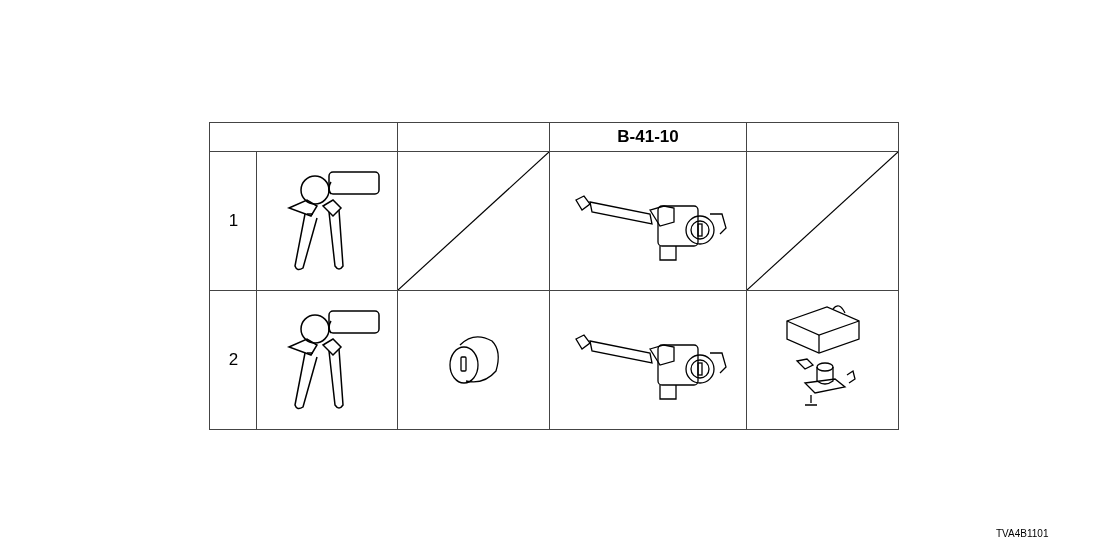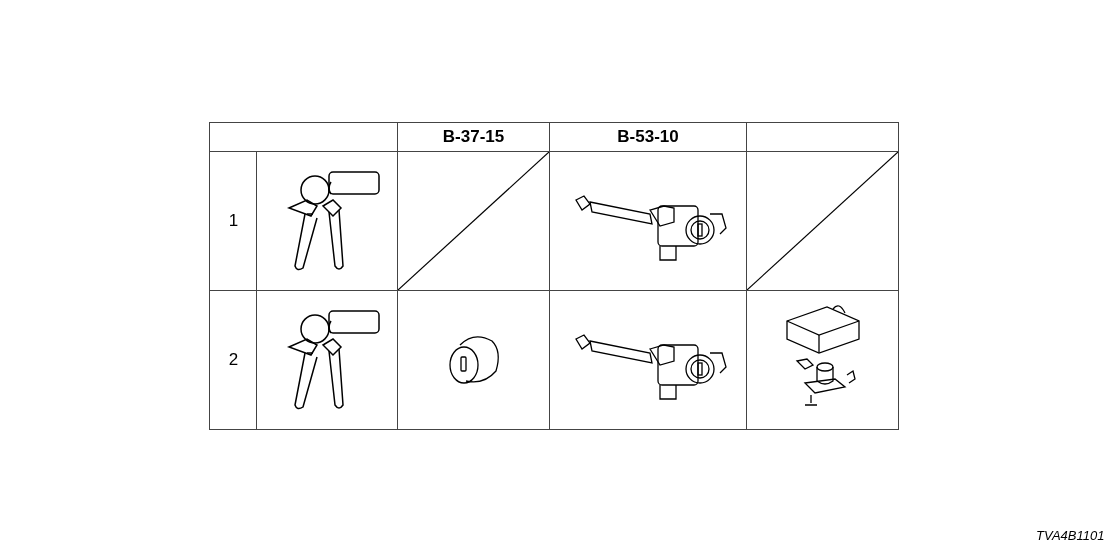--- a/index.html
+++ b/index.html
@@ -4,36 +4,35 @@
 <style>
   html, body { margin:0; padding:0; background:#fff; }
   body { width:1108px; height:554px; position:relative; overflow:hidden; font-family:"Liberation Sans", sans-serif; color:#000; }
   .tbl { position:absolute; left:209px; top:122px; width:690px; height:308px; border:1.5px solid #444; box-sizing:border-box; }
   .vline { position:absolute; top:0; bottom:0; width:0; border-left:1.5px solid #444; }
   .hline { position:absolute; left:0; right:0; height:0; border-top:1.5px solid #444; }
   .hdr { position:absolute; top:0; height:28px; display:flex; align-items:center; justify-content:center; font-weight:bold; font-size:17px; }
   .rownum { position:absolute; left:0; width:47px; display:flex; align-items:center; justify-content:center; font-size:17px; }
   .cell { position:absolute; }
   .cell svg { position:absolute; left:0; top:0; width:100%; height:100%; }
-  .code { position:absolute; left:1036px; top:528px; font-size:13px;font-style:italic; }
+  .code { position:absolute; left:996px; top:528px; font-size:10px; }
 </style>
 </head>
 <body>
 
 <div class="tbl">
 
   <div class="vline" style="left:46px; top:28px;"></div>
   <div class="vline" style="left:187px;"></div>
   <div class="vline" style="left:339px;"></div>
   <div class="vline" style="left:536px;"></div>
   <div class="hline" style="top:28px;"></div>
   <div class="hline" style="top:167px;"></div>
 
-  <div class="hdr" style="left:188px; width:151px;">B-37-15</div>
-  <div class="hdr" style="left:340px; width:196px;">B-53-10</div>
+  <div class="hdr" style="left:340px; width:196px;">B-41-10</div>
 
   <div class="rownum" style="top:29px; height:138px;">1</div>
   <div class="rownum" style="top:168px; height:138px;">2</div>
 
   <div class="cell" style="left:47px; top:29px; width:140px; height:138px;">
     <svg viewBox="0 0 140 138" fill="none" stroke="#000" stroke-width="1.5">
       <circle cx="58" cy="38" r="14"></circle>
       <rect x="72" y="20" width="50" height="22" rx="4"></rect>
       <path d="M74 30 q-4 6 0 12"></path>
       <path d="M32 56 l18 -8 l10 6 l-6 10 z"></path>

